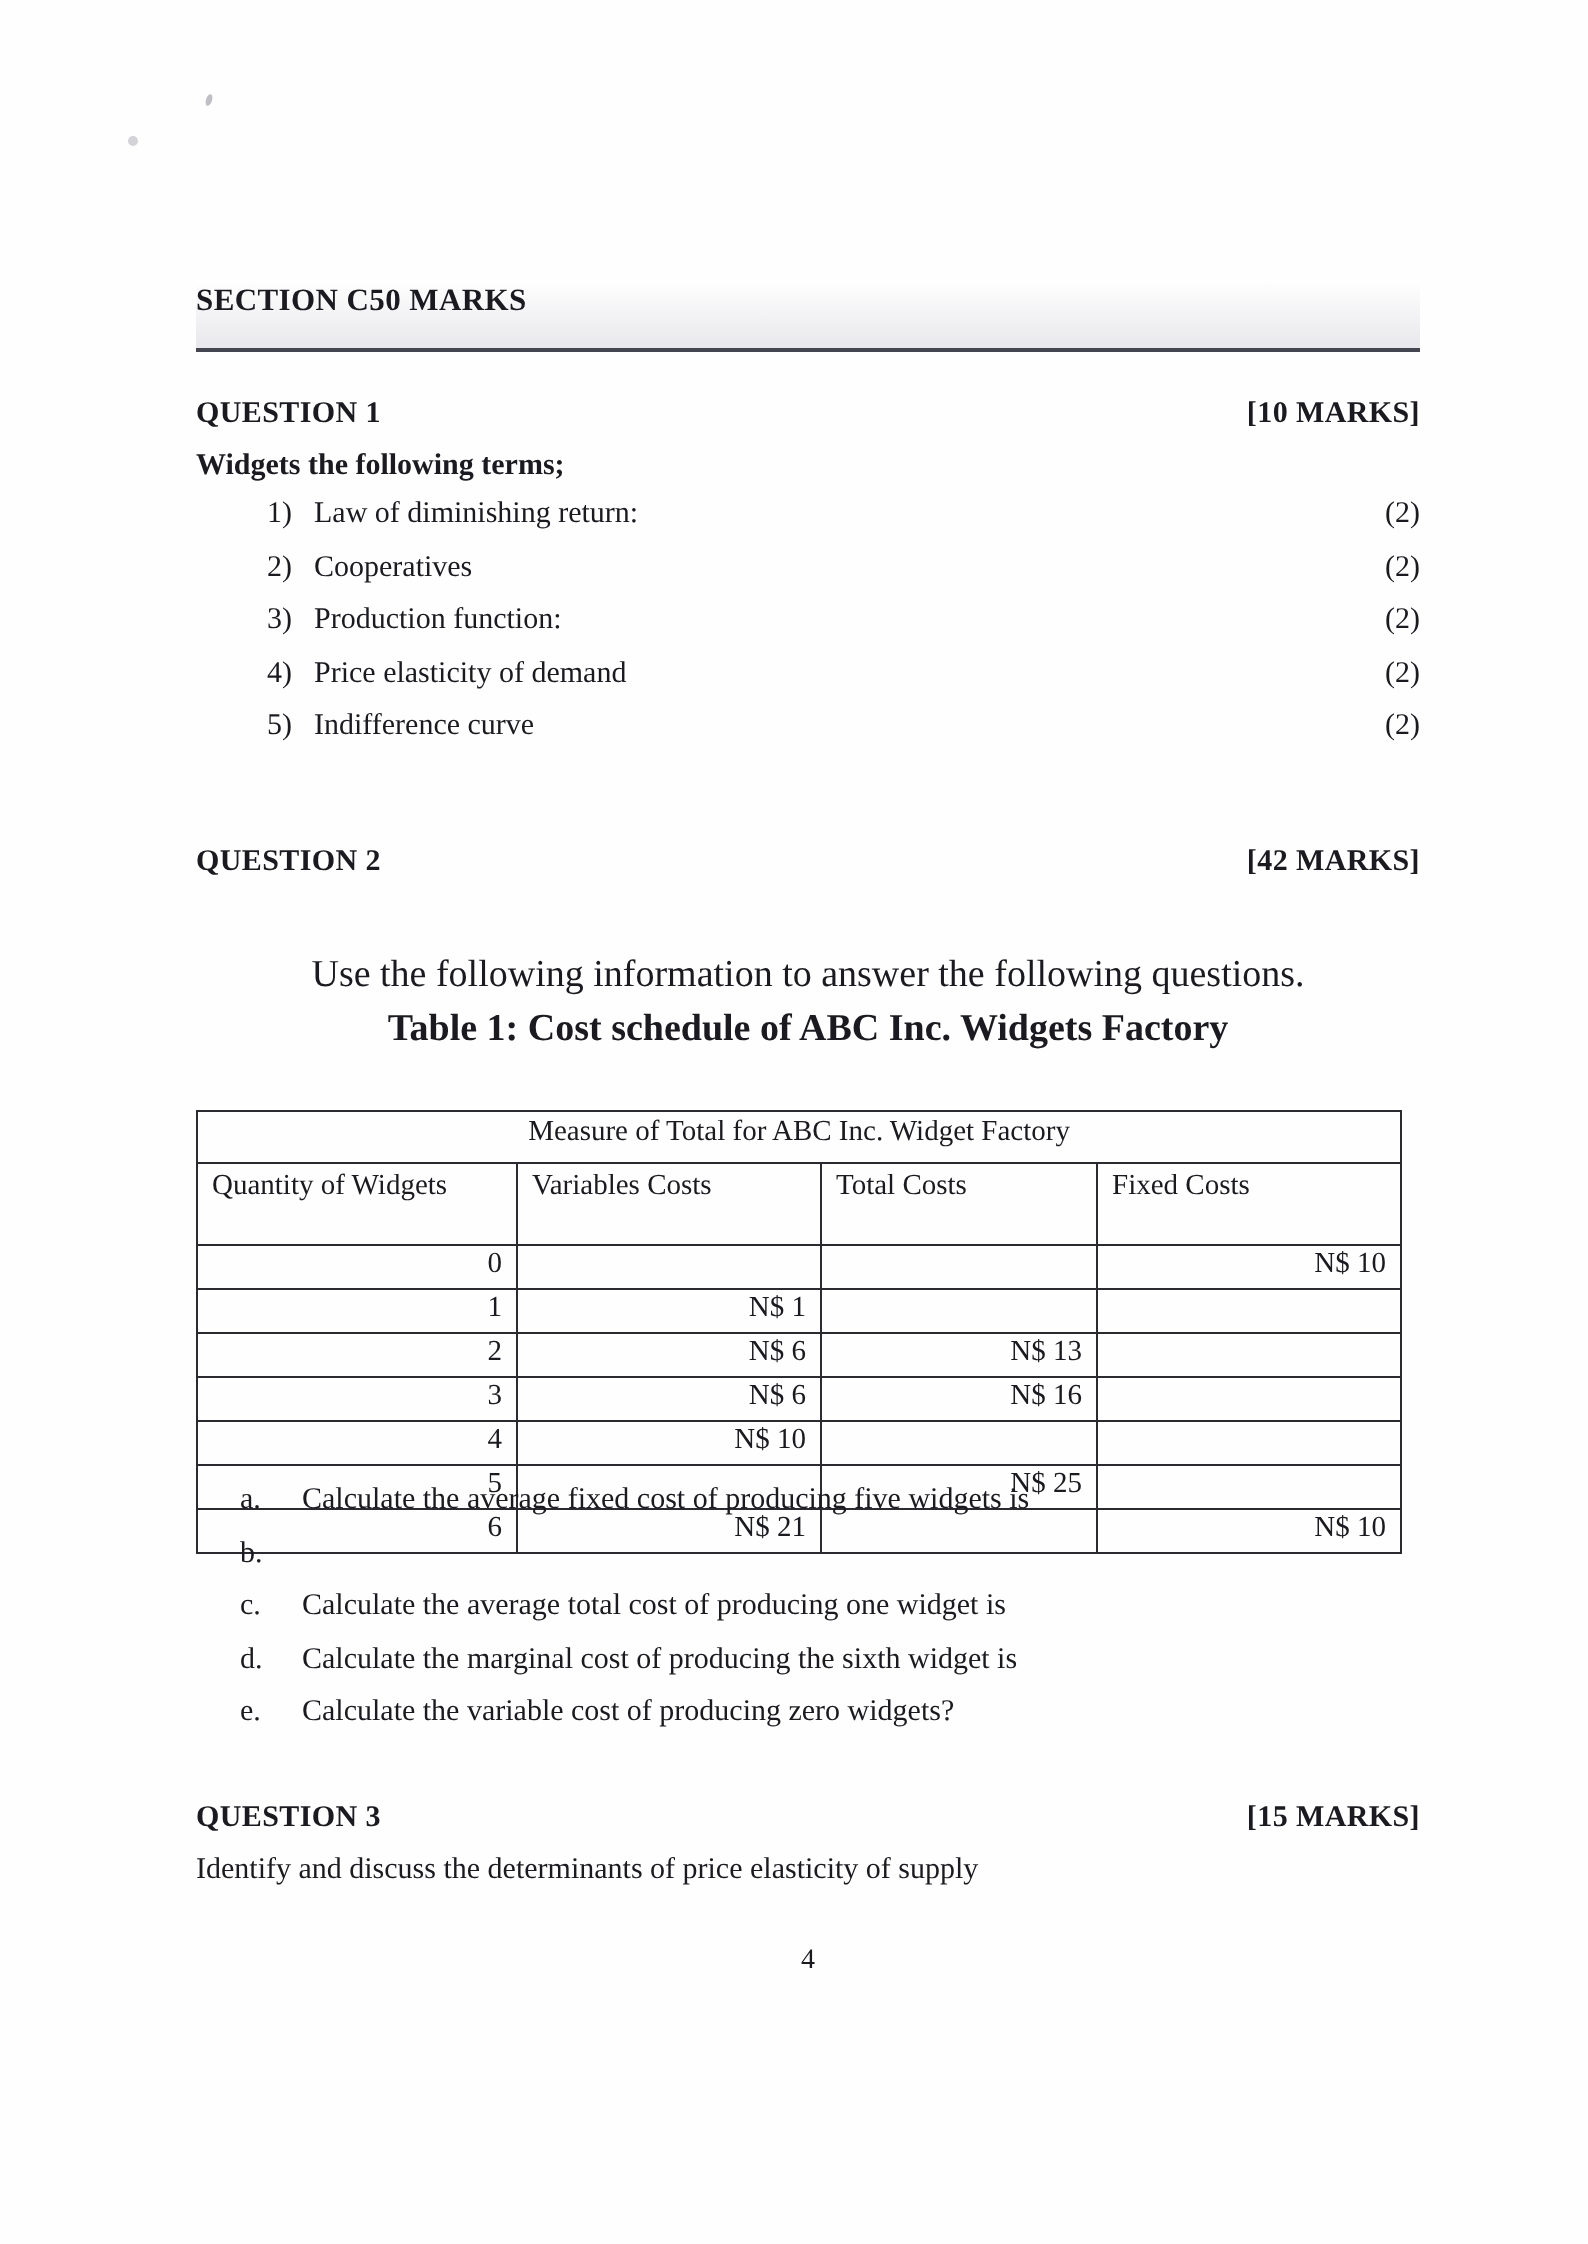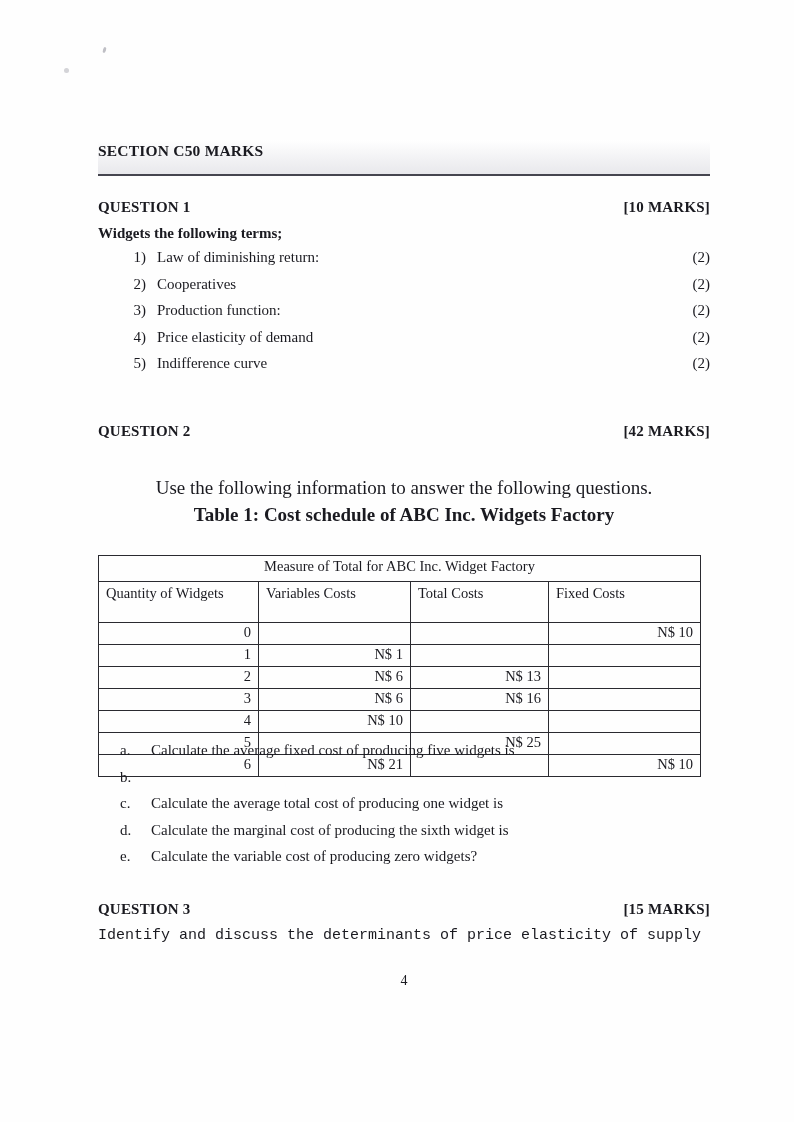--- a/index.html
+++ b/index.html
@@ -185,21 +185,20 @@
   }
   .alpha-item .txt { margin-left: 13px; text-align: right; }
 
   
   .q3-title { top: 901px; }
   .q3-body {
     position: absolute;
     left: 0; top: 927px;
     font-size: 15px;
     width: 612px;
-    font-family: Liberation Mono, monospace;
   }
 
   .page-number {
     position: absolute;
     left: 0; top: 973px;
     width: 612px;
     text-align: center;
     font-size: 14px;
   }
 </style>

